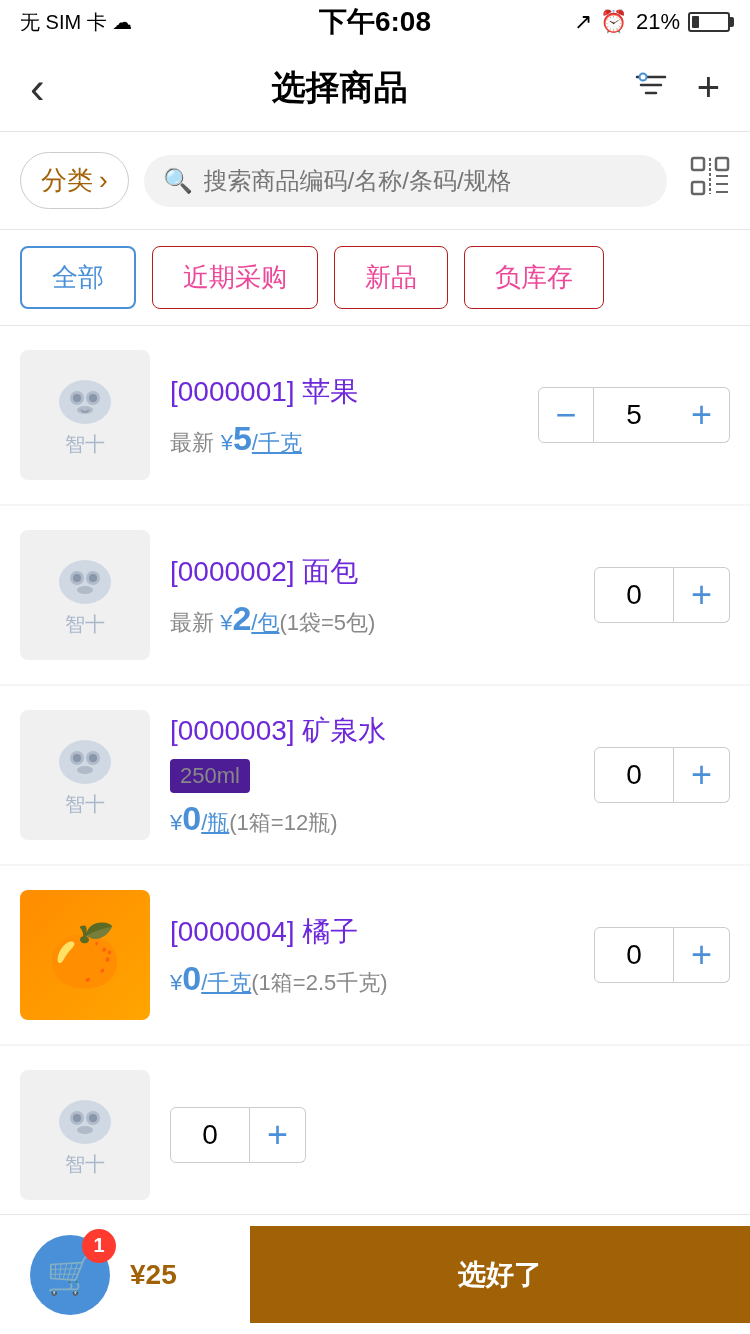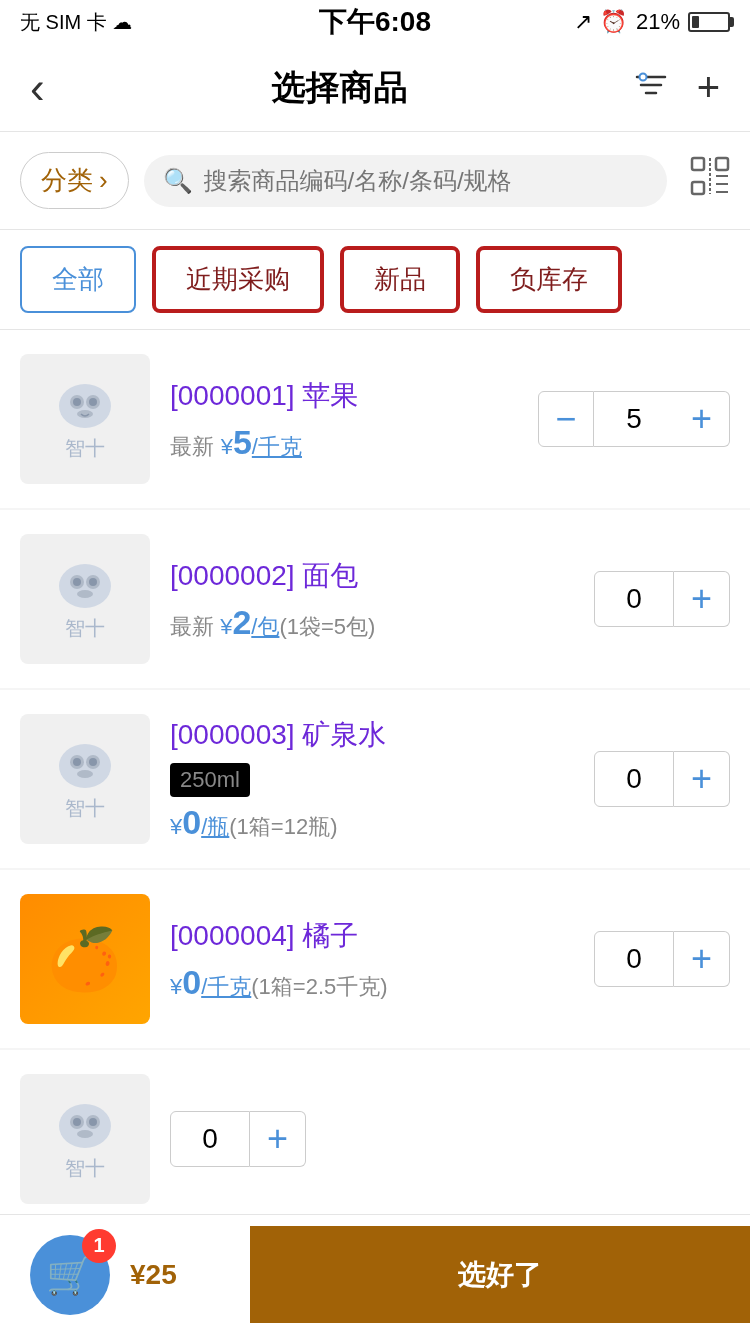--- a/index.html
+++ b/index.html
@@ -78,23 +78,23 @@
       background: #fff;
       display: flex;
       padding: 16px 20px;
       gap: 16px;
       border-bottom: 1px solid #e5e5e5;
     }
     .tab {
       padding: 12px 30px;
       border-radius: 8px;
       font-size: 26px;
-      border: 4px solid #b91c1c;
-      background: #fff;
-      color: #7f1d1d;
+      border: 1px solid #b91c1c;
+      background: #fff;
+      color: #ec4899;
       cursor: pointer;
     }
     .tab.active {
       background: #fff;
       border: 2px solid #4a90d9;
       color: #4a90d9;
       font-weight: 500;
     }
 
     
@@ -120,21 +120,21 @@
       overflow: hidden;
     }
     .owl-placeholder {
       display: flex; flex-direction: column; align-items: center; justify-content: center;
       width: 100%; height: 100%;
     }
     .owl-text { font-size: 20px; color: #aab8cc; margin-top: 4px; }
 
     .product-info { flex: 1; min-width: 0; }
     .product-name { font-size: 28px; color: #6d28d9; font-weight: 400; margin-bottom: 8px; }
-    .product-spec { font-size: 22px; color: #888; margin-bottom: 6px; background: #000000; padding: 4px 10px; display: inline-block; border-radius: 4px; text-align: right; }
+    .product-spec { font-size: 22px; color: #888; margin-bottom: 6px; background: #4c1d95; padding: 4px 10px; display: inline-block; border-radius: 4px; text-align: right; }
     .product-price { font-size: 24px; color: #333; }
     .product-price .yen { font-size: 22px; color: #4a90d9; }
     .product-price .price-num { font-size: 34px; color: #4a90d9; font-weight: 600; }
     .product-price .unit { font-size: 22px; color: #4a90d9; text-decoration: underline; }
     .product-price .extra { font-size: 22px; color: #888; }
     .latest-tag { font-size: 22px; color: #888; }
 
     .qty-control {
       display: flex; align-items: center; gap: 0;
       flex-shrink: 0;

